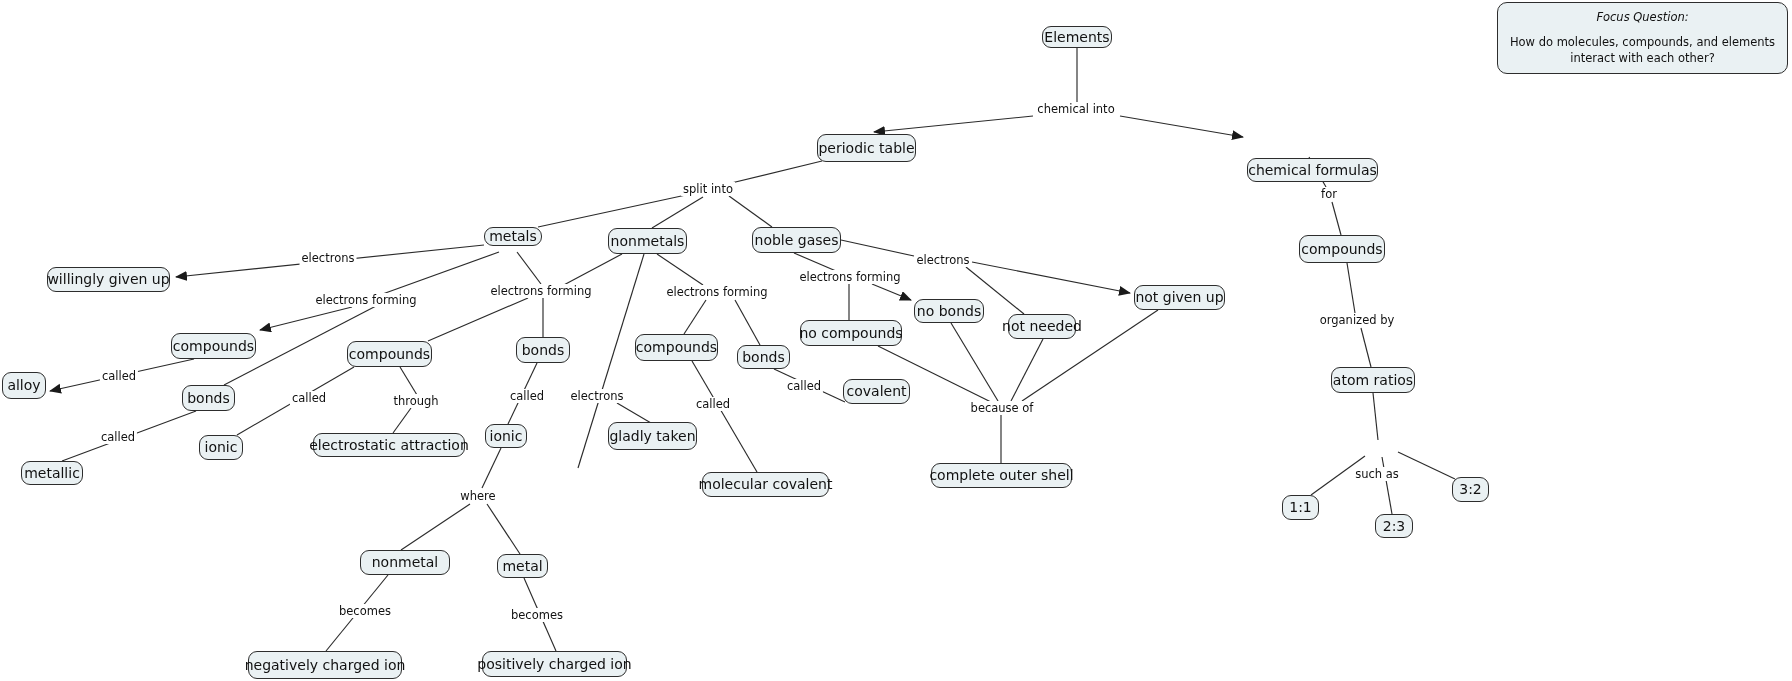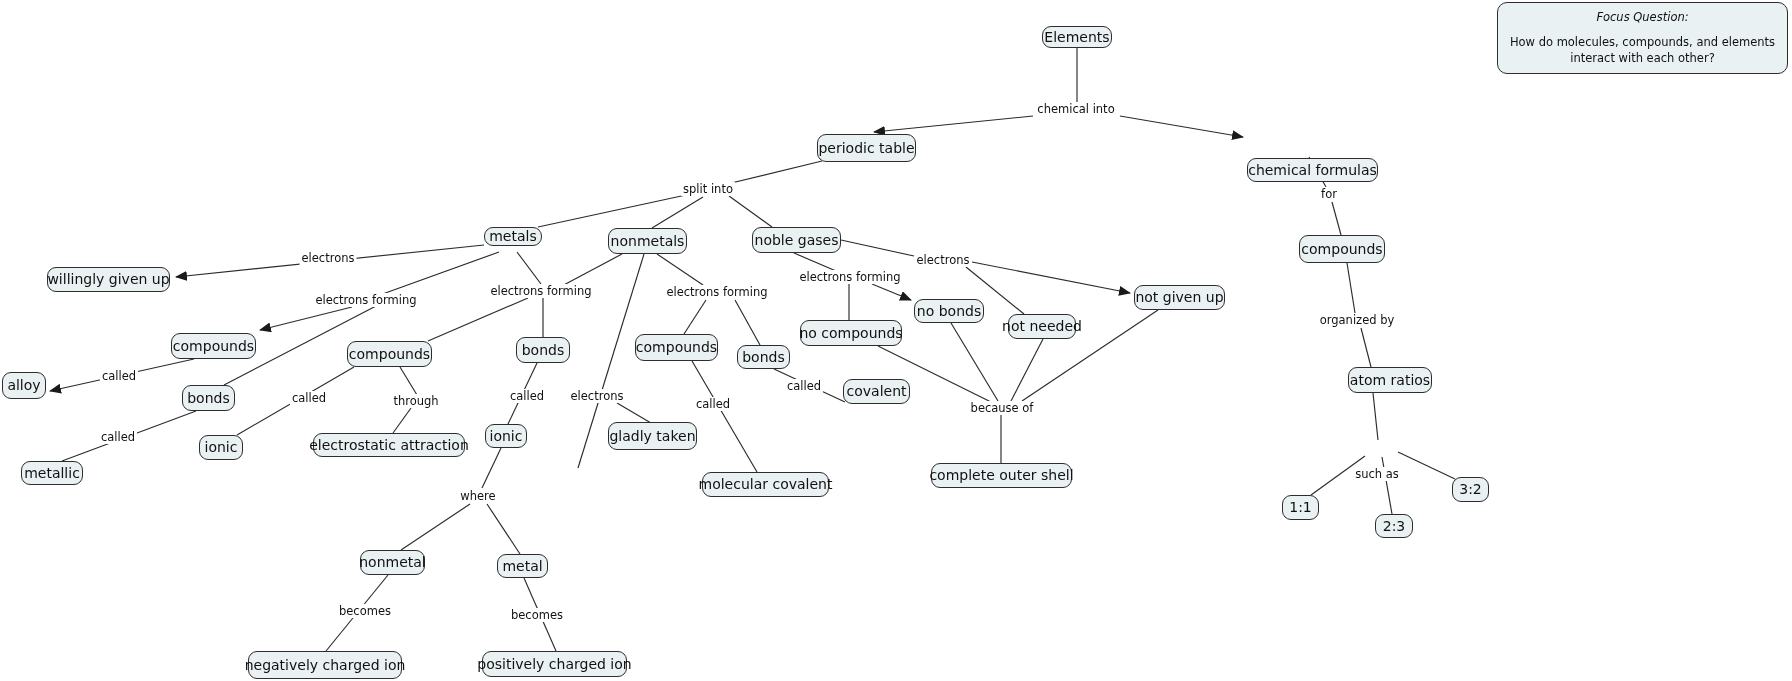--- a/index.html
+++ b/index.html
@@ -115,36 +115,36 @@
     <div class="node" style="left: 47px; top: 267px; width: 123px; height: 25px; text-align: center;">willingly given up</div>
     <div class="node" style="left: 171px; top: 333px; width: 85px; height: 26px;">compounds</div>
     <div class="node" style="left: 2px; top: 372px; width: 44px; height: 27px;">alloy</div>
     <div class="node" style="left: 182px; top: 385px; width: 53px; height: 26px;">bonds</div>
     <div class="node" style="left: 21px; top: 461px; width: 62px; height: 24px;">metallic</div>
     <div class="node" style="left: 347px; top: 341px; width: 85px; height: 26px;">compounds</div>
     <div class="node" style="left: 199px; top: 435px; width: 44px; height: 25px;">ionic</div>
     <div class="node" style="left: 313px; top: 433px; width: 152px; height: 24px;">electrostatic attraction</div>
     <div class="node" style="left: 516px; top: 337px; width: 54px; height: 26px;">bonds</div>
     <div class="node" style="left: 485px; top: 424px; width: 42px; height: 24px;">ionic</div>
-    <div class="node" style="left: 360px; top: 550px; width: 65px; height: 25px;">nonmetal</div>
+    <div class="node" style="left: 360px; top: 550px; width: 90px; height: 25px;">nonmetal</div>
     <div class="node" style="left: 497px; top: 554px; width: 51px; height: 24px;">metal</div>
     <div class="node" style="left: 248px; top: 651px; width: 154px; height: 28px;">negatively charged ion</div>
     <div class="node" style="left: 482px; top: 651px; width: 145px; height: 26px;">positively charged ion</div>
     <div class="node" style="left: 608px; top: 422px; width: 89px; height: 28px;">gladly taken</div>
     <div class="node" style="left: 635px; top: 334px; width: 83px; height: 27px;">compounds</div>
     <div class="node" style="left: 737px; top: 345px; width: 53px; height: 24px;">bonds</div>
     <div class="node" style="left: 843px; top: 379px; width: 67px; height: 25px;">covalent</div>
     <div class="node" style="left: 702px; top: 472px; width: 127px; height: 25px;">molecular covalent</div>
     <div class="node" style="left: 800px; top: 320px; width: 102px; height: 26px;">no compounds</div>
     <div class="node" style="left: 914px; top: 299px; width: 70px; height: 24px;">no bonds</div>
     <div class="node" style="left: 1008px; top: 314px; width: 68px; height: 25px;">not needed</div>
     <div class="node" style="left: 1134px; top: 285px; width: 91px; height: 25px;">not given up</div>
     <div class="node" style="left: 931px; top: 463px; width: 141px; height: 25px;">complete outer shell</div>
     <div class="node" style="left: 1299px; top: 235px; width: 86px; height: 28px;">compounds</div>
-    <div class="node" style="left: 1331px; top: 367px; width: 84px; height: 26px; margin-left: 17px;">atom ratios</div>
+    <div class="node" style="left: 1331px; top: 367px; width: 84px; height: 26px;">atom ratios</div>
     <div class="node" style="left: 1282px; top: 495px; width: 37px; height: 25px;">1:1</div>
     <div class="node" style="left: 1375px; top: 514px; width: 38px; height: 24px;">2:3</div>
     <div class="node" style="left: 1452px; top: 477px; width: 37px; height: 25px;">3:2</div>
     <span class="link-label" style="left: 1076px; top: 109px;">chemical into</span>
     <span class="link-label" style="left: 708px; top: 189px;">split into</span>
     <span class="link-label" style="left: 328px; top: 258px;">electrons</span>
     <span class="link-label" style="left: 366px; top: 300px;">electrons forming</span>
     <span class="link-label" style="left: 541px; top: 291px;">electrons forming</span>
     <span class="link-label" style="left: 717px; top: 292px;">electrons forming</span>
     <span class="link-label" style="left: 597px; top: 396px;">electrons</span>

